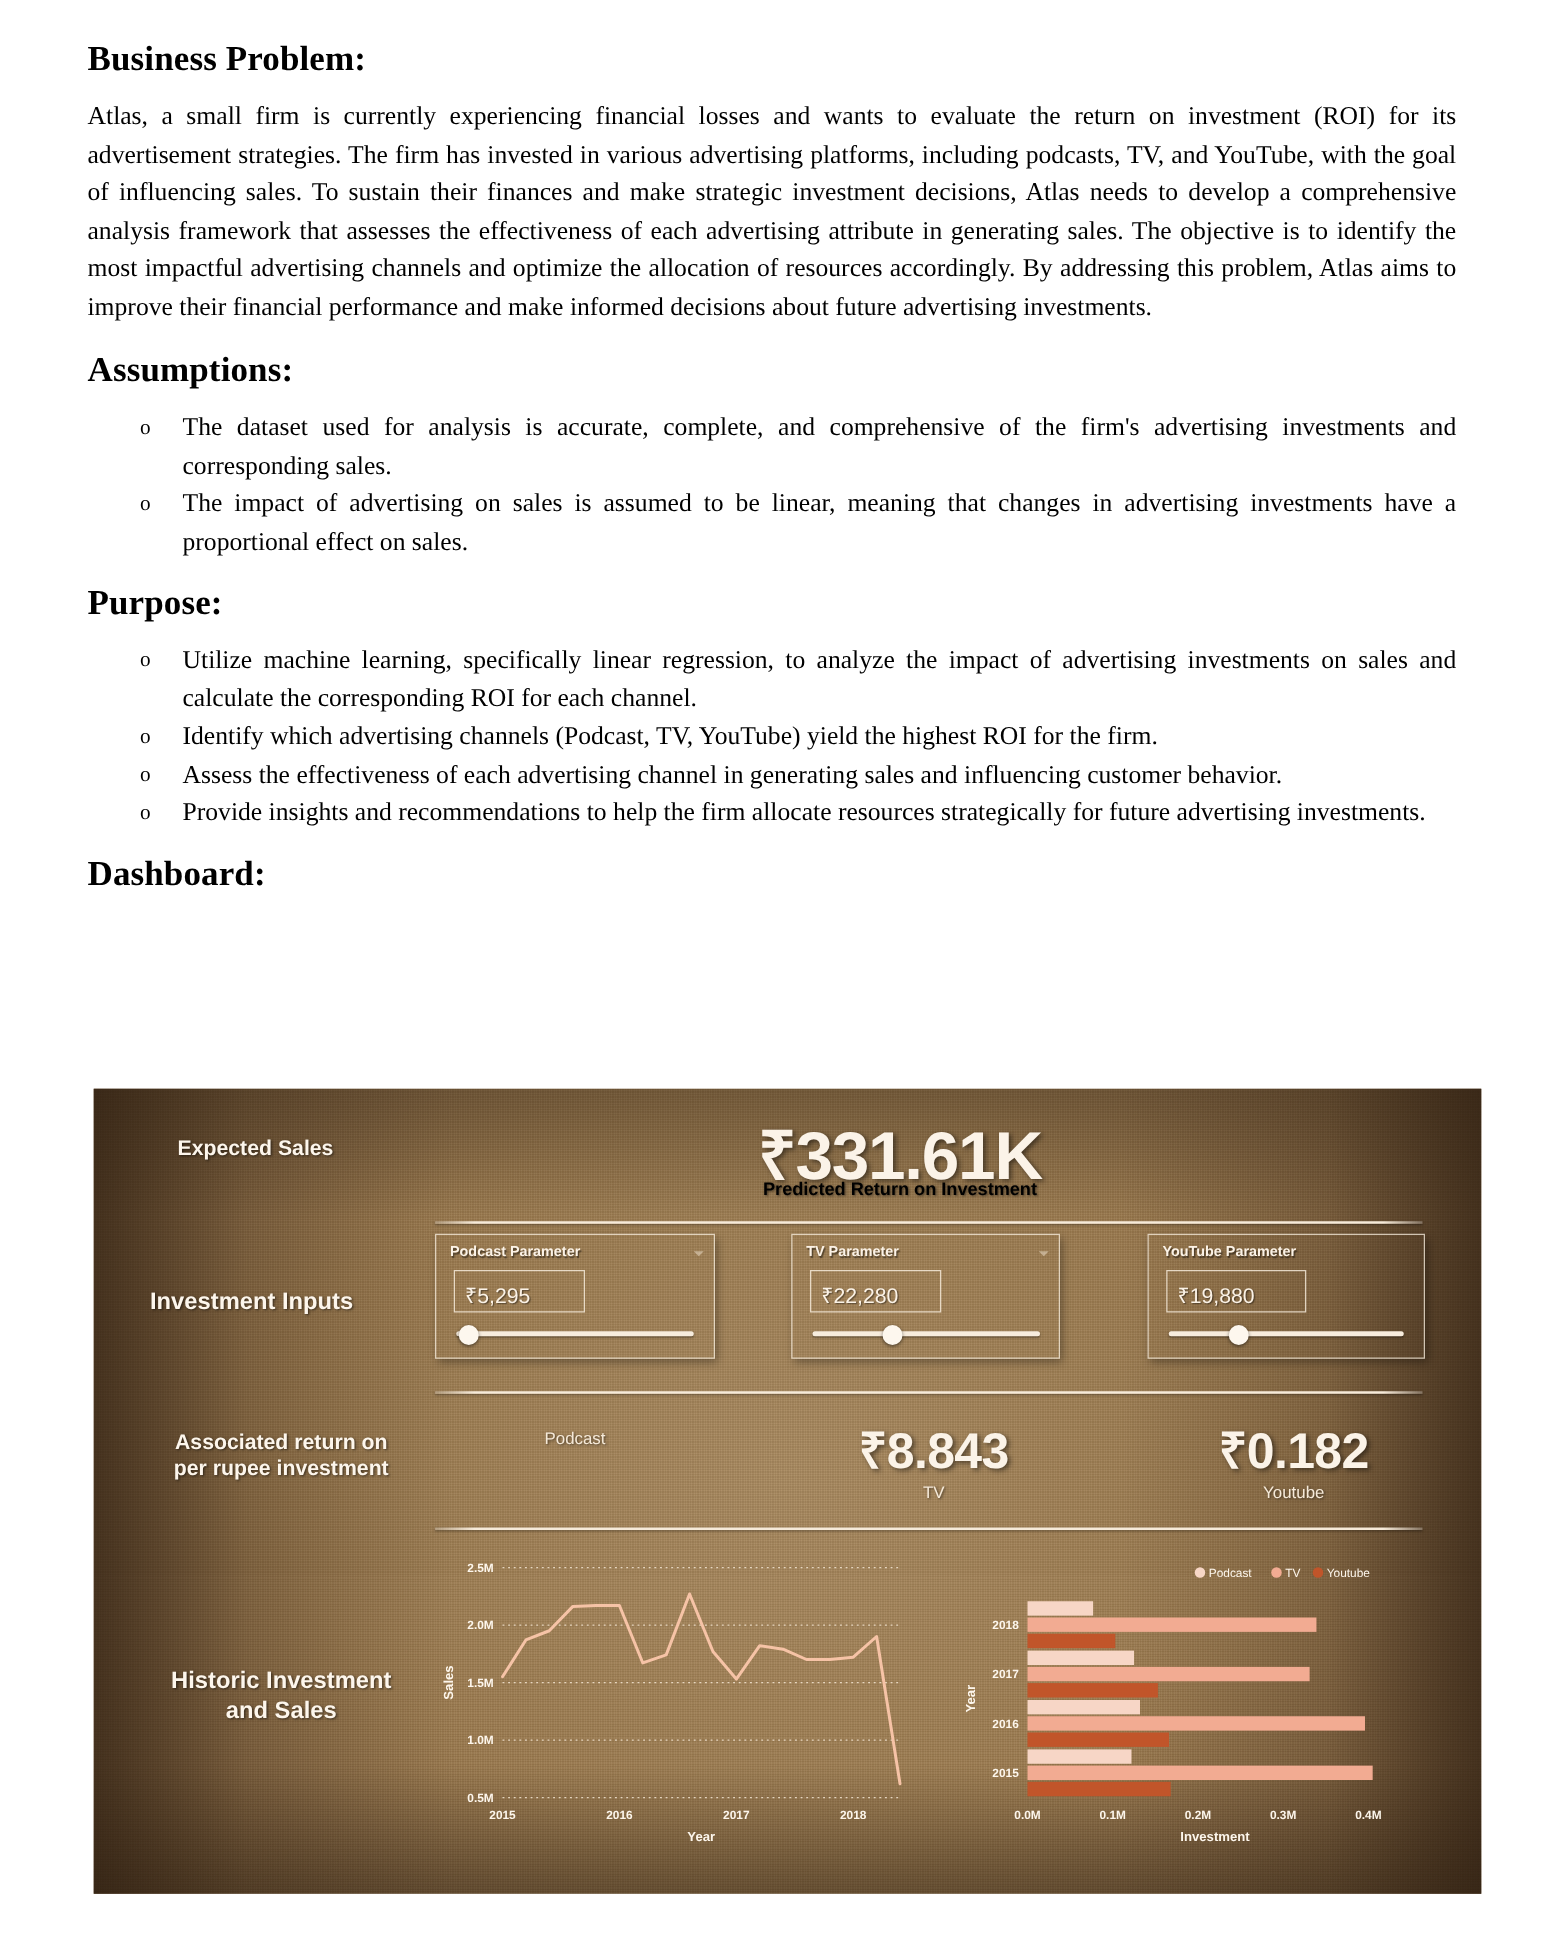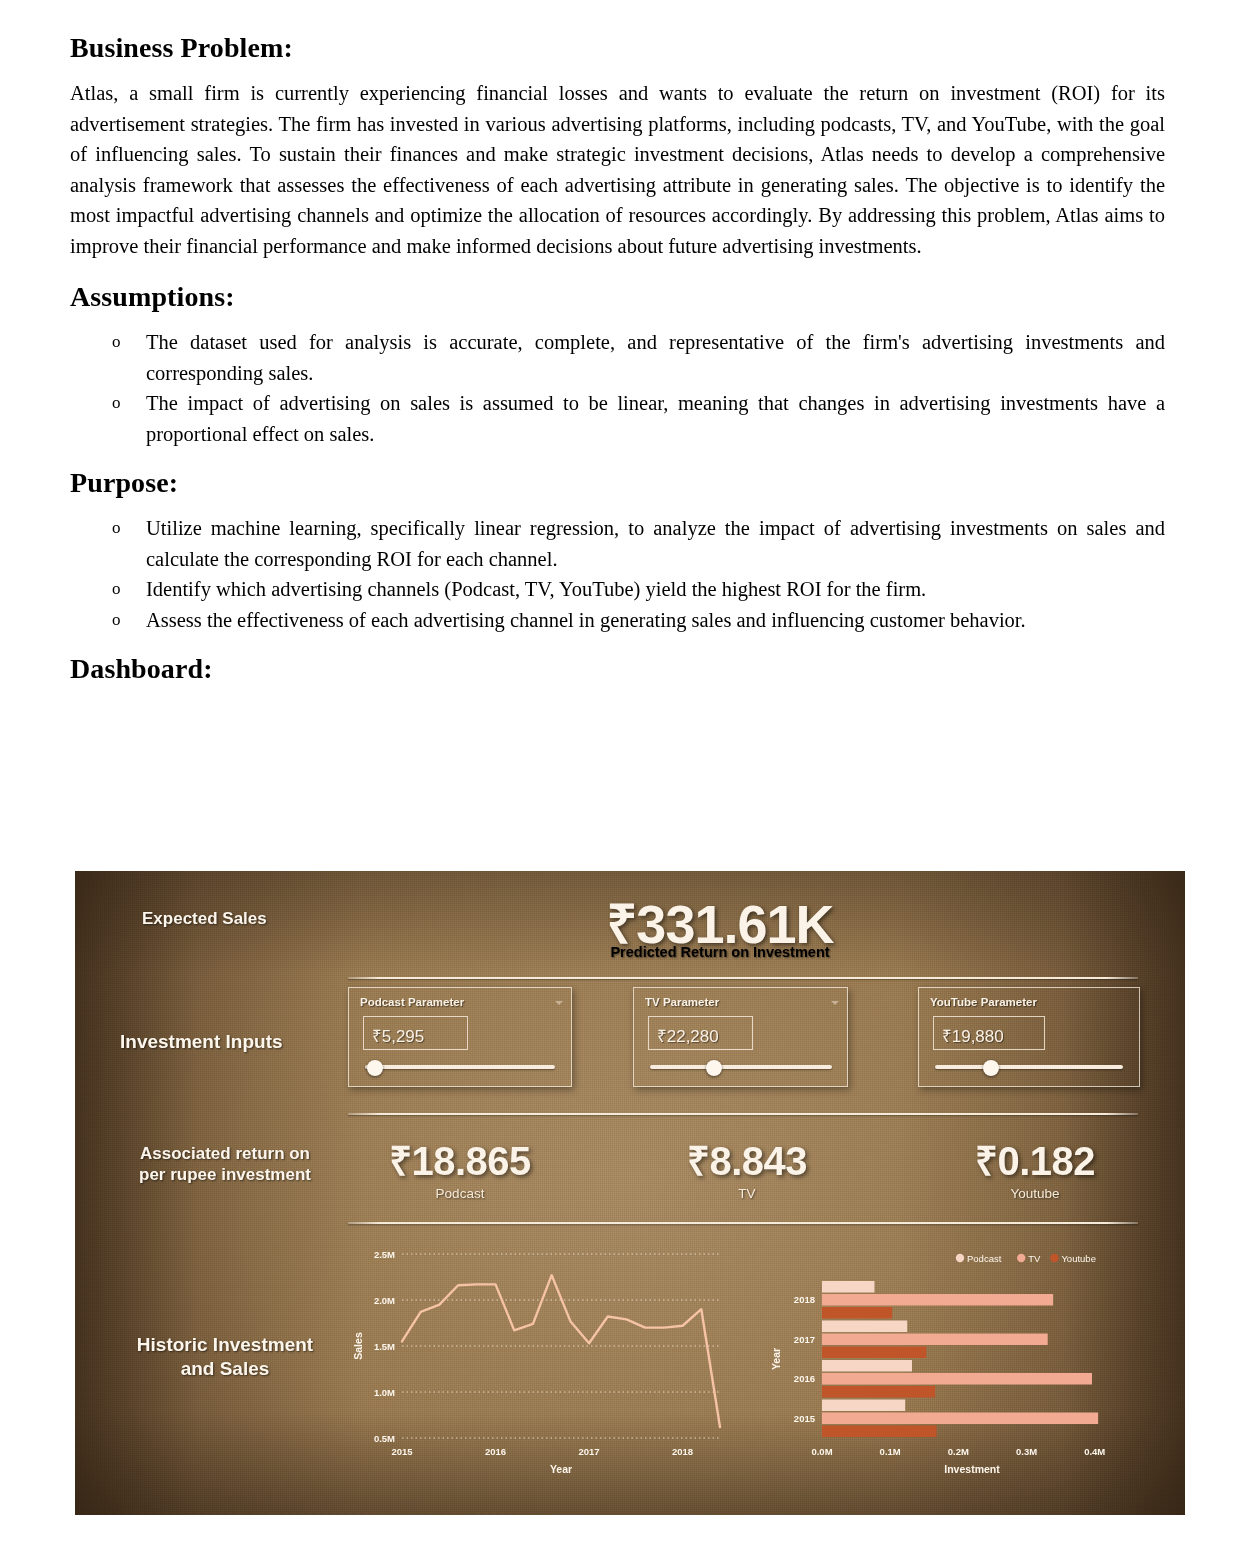--- a/index.html
+++ b/index.html
@@ -232,29 +232,30 @@
 
 <div class="page">
 
   <div class="doc">
 
     <h2 class="sec">Business Problem:</h2>
     <p class="para">Atlas, a small firm is currently experiencing financial losses and wants to evaluate the return on investment (ROI) for its advertisement strategies. The firm has invested in various advertising platforms, including podcasts, TV, and YouTube, with the goal of influencing sales. To sustain their finances and make strategic investment decisions, Atlas needs to develop a comprehensive analysis framework that assesses the effectiveness of each advertising attribute in generating sales. The objective is to identify the most impactful advertising channels and optimize the allocation of resources accordingly. By addressing this problem, Atlas aims to improve their financial performance and make informed decisions about future advertising investments.</p>
 
     <h2 class="sec">Assumptions:</h2>
     <ul class="bul">
-      <li>The dataset used for analysis is accurate, complete, and representative of the firm's advertising investments and corresponding sales.</li>
+      <li>The dataset used for analysis is accurate, complete, and comprehensive of the firm's advertising investments and corresponding sales.</li>
       <li>The impact of advertising on sales is assumed to be linear, meaning that changes in advertising investments have a proportional effect on sales.</li>
     </ul>
 
     <h2 class="sec">Purpose:</h2>
     <ul class="bul">
       <li>Utilize machine learning, specifically linear regression, to analyze the impact of advertising investments on sales and calculate the corresponding ROI for each channel.</li>
       <li>Identify which advertising channels (Podcast, TV, YouTube) yield the highest ROI for the firm.</li>
       <li>Assess the effectiveness of each advertising channel in generating sales and influencing customer behavior.</li>
+      <li>Provide insights and recommendations to help the firm allocate resources strategically for future advertising investments.</li>
     </ul>
 
     <h2 class="sec">Dashboard:</h2>
   </div>
 
   <div class="dash"></div>
 
   <div class="side-label" style="left:142px; top:908px; font-size:17px;">Expected Sales</div>
 
   <div class="kpi-val">₹331.61K</div>
@@ -303,21 +304,20 @@
   </div>
 
   <div class="divider" style="top:1113px;"></div>
 
   <div class="side-label" style="left:110px; top:1143px; font-size:17px; width:230px; text-align:center;">
     <div>Associated return on</div>
     <div>per rupee investment</div>
   </div>
 
   <div class="roi" style="left:365px;">
-    <div class="amt">₹18.865</div>
     <div class="lbl">Podcast</div>
   </div>
   <div class="roi" style="left:652px;">
     <div class="amt">₹8.843</div>
     <div class="lbl">TV</div>
   </div>
   <div class="roi" style="left:940px;">
     <div class="amt">₹0.182</div>
     <div class="lbl">Youtube</div>
   </div>

